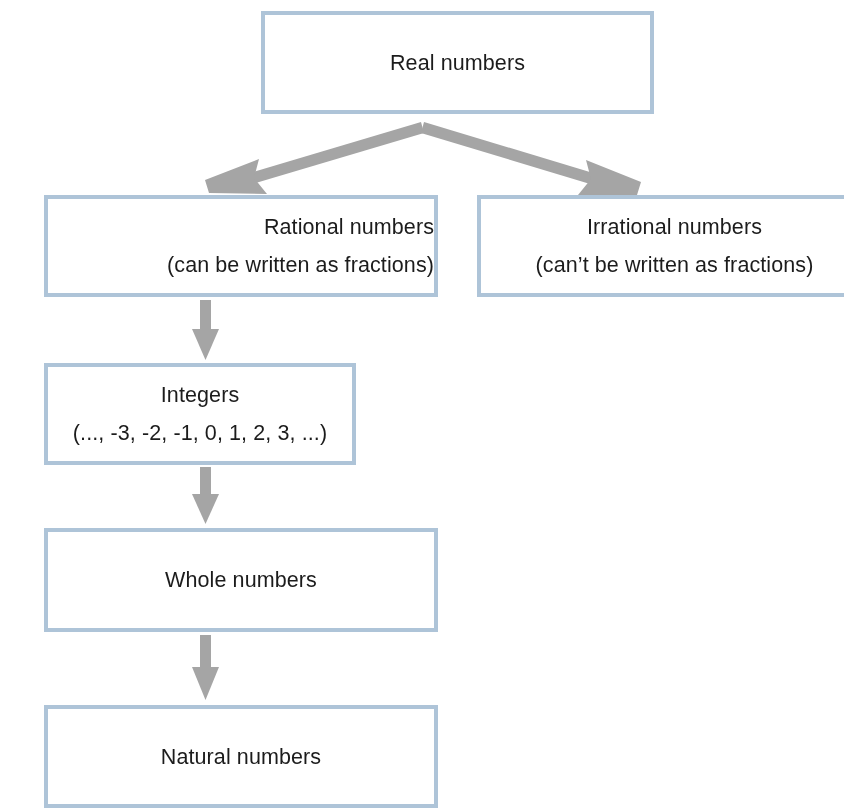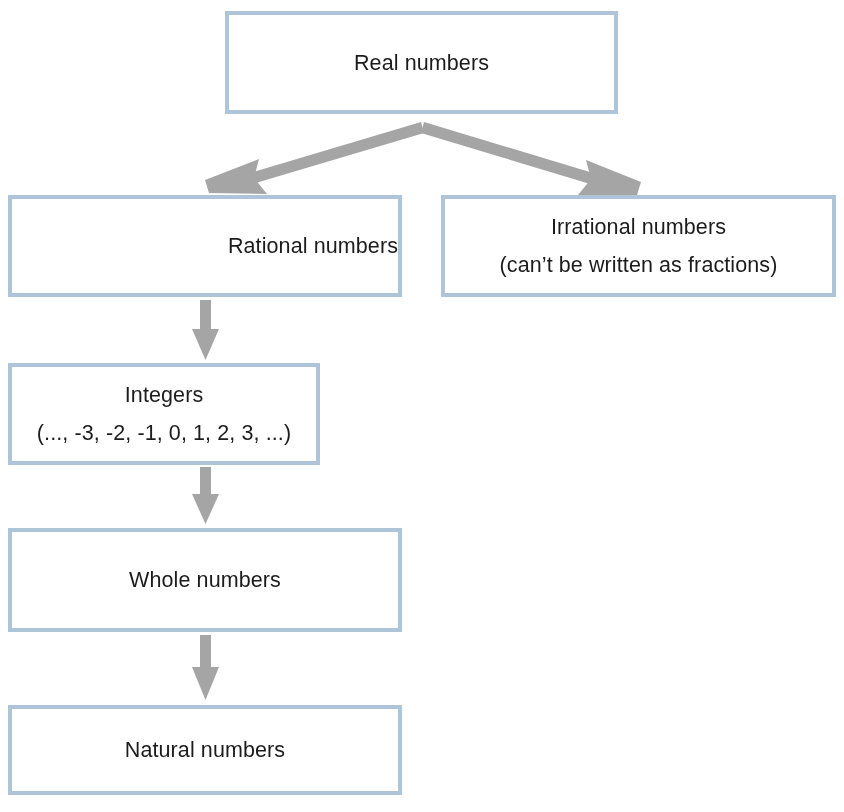--- a/index.html
+++ b/index.html
@@ -40,34 +40,35 @@
     background: #ffffff;
     display: flex;
     flex-direction: column;
     align-items: center;
     justify-content: center;
     text-align: center;
     color: #1c1c1c;
     font-size: 21.5px;
     line-height: 38px;
     letter-spacing: 0.1px;
+    margin-left: 36px;
   }
 
   .node-line {
     display: block;
     white-space: nowrap;
   }
 
   
   #node-real            { left: 225px; top: 11px;  width: 393px; height: 103px; }
   #node-rational        { left: 8px;   top: 195px; width: 394px; height: 102px; align-items: flex-end; }
   #node-irrational      { left: 441px; top: 195px; width: 395px; height: 102px; }
   #node-integers        { left: 8px;   top: 363px; width: 312px; height: 102px; }
   #node-whole           { left: 8px;   top: 528px; width: 394px; height: 104px; gap: 16px; }
-  #node-natural         { left: 8px;   top: 705px; width: 394px; height: 90px; }
+  #node-natural         { left: 8px;   top: 705px; width: 394px; height: 103px; }
 </style>
 </head>
 <body>
 
 <div id="diagram-canvas">
 
   <svg class="arrow-layer" viewBox="0 0 844 812" width="844" height="812">
 
     <g>
       <polygon fill="#a5a5a5" points="421,122 424,133 246,186 243,175"></polygon>
@@ -94,20 +95,21 @@
       <polygon fill="#a5a5a5" points="192,667 219,667 205.5,700"></polygon>
     </g>
   </svg>
 
   <div class="node-box" id="node-real">
     <span class="node-line">Real numbers</span>
   </div>
 
   <div class="node-box" id="node-rational">
     <span class="node-line">Rational numbers</span>
+    <span class="node-line">(can be written as fractions)</span>
   </div>
 
   <div class="node-box" id="node-irrational">
     <span class="node-line">Irrational numbers</span>
     <span class="node-line">(can’t be written as fractions)</span>
   </div>
 
   <div class="node-box" id="node-integers">
     <span class="node-line">Integers</span>
     <span class="node-line">(..., -3, -2, -1, 0, 1, 2, 3, ...)</span>

